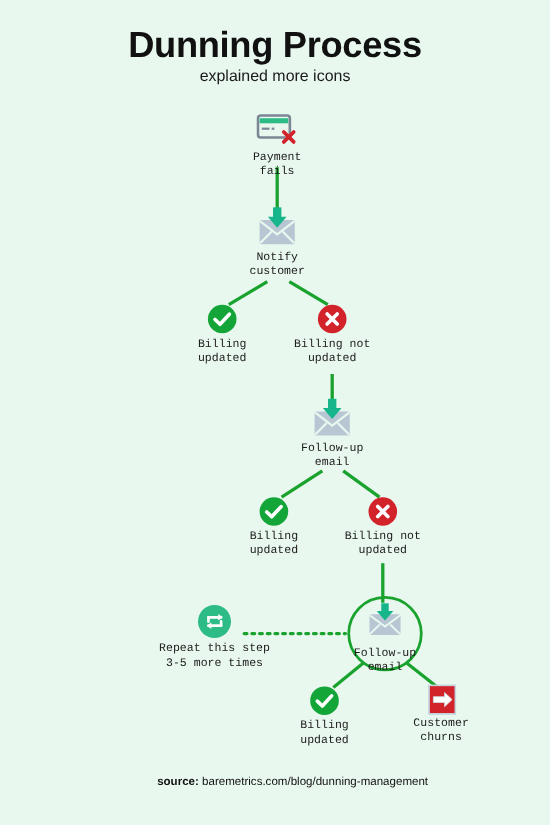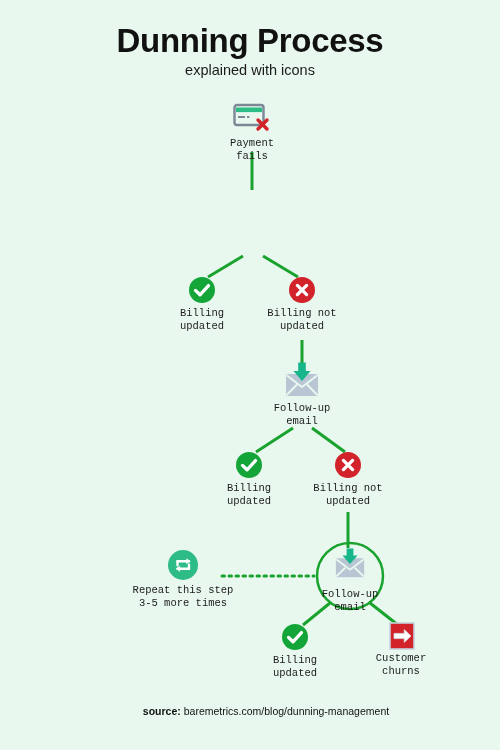--- a/index.html
+++ b/index.html
@@ -52,21 +52,21 @@
 
   
   .exit-ico{width:24px;height:26px;position:relative;}
 </style>
 </head>
 <body>
 
 <div id="canvas">
 
   <div class="title">Dunning Process</div>
-  <div class="subtitle">explained with icons</div>
+  <div class="subtitle">explained more icons</div>
 
   <svg class="lines" viewBox="0 0 500 750">
 
     <line x1="252" y1="152" x2="252" y2="190" stroke="#19a32e" stroke-width="3"></line>
 
     <line x1="243" y1="256" x2="208" y2="277" stroke="#19a32e" stroke-width="3"></line>
     <line x1="263" y1="256" x2="298" y2="277" stroke="#19a32e" stroke-width="3"></line>
 
     <line x1="302" y1="340" x2="302" y2="364" stroke="#19a32e" stroke-width="3"></line>
 
@@ -93,20 +93,35 @@
         <g stroke="#d2232a" stroke-width="3.4" stroke-linecap="round">
           <line x1="25" y1="17" x2="34" y2="26"></line>
           <line x1="34" y1="17" x2="25" y2="26"></line>
         </g>
       </svg>
     </span>
     <div class="caption">Payment
 fails</div>
   </div>
 
+  <div class="node" style="left:212px;top:188px;width:80px;">
+    <span class="ico mail-ico">
+      <svg width="38" height="36" viewBox="0 0 38 36">
+        <rect x="3" y="12" width="32" height="22" rx="2" fill="#b8c6d3"></rect>
+        <path d="M3.6 13.2 L19 25 L34.4 13.2" fill="none" stroke="#e9f8ef" stroke-width="2"></path>
+        <path d="M3.6 33 L14 22.5 M34.4 33 L24 22.5" stroke="#e9f8ef" stroke-width="2" fill="none"></path>
+        <g fill="#16b58a">
+          <rect x="15.2" y="0.5" width="7.6" height="10"></rect>
+          <polygon points="10.5,9 27.5,9 19,19"></polygon>
+        </g>
+      </svg>
+    </span>
+    <div class="caption">Notify
+customer</div>
+  </div>
 
   <div class="node" style="left:162px;top:277px;width:80px;">
     <span class="ico circ green">
       <svg width="26" height="26" viewBox="0 0 26 26">
         <path d="M6.5 13.4 L11 17.8 L19.5 8.6" fill="none" stroke="#fff" stroke-width="3.3" stroke-linecap="round" stroke-linejoin="round"></path>
       </svg>
     </span>
     <div class="caption">Billing
 updated</div>
   </div>
@@ -156,21 +171,21 @@
         <g stroke="#fff" stroke-width="3.3" stroke-linecap="round">
           <line x1="8.4" y1="8.4" x2="17.6" y2="17.6"></line>
           <line x1="17.6" y1="8.4" x2="8.4" y2="17.6"></line>
         </g>
       </svg>
     </span>
     <div class="caption">Billing not
 updated</div>
   </div>
 
-  <div class="node" style="left:123px;top:550px;width:120px;">
+  <div class="node" style="left:135px;top:550px;width:120px;">
     <span class="ico rep-ico">
       <svg width="30" height="30" viewBox="0 0 30 30">
         <path d="M9.5 11.2 h11.5 M9.5 18.8 h11.5" stroke="#fff" stroke-width="2.4" fill="none" stroke-linecap="round"></path>
         <path d="M9.5 11.2 v4 M21 18.8 v-4" stroke="#fff" stroke-width="2.4" fill="none" stroke-linecap="round"></path>
         <polygon points="18.4,8.2 22.6,11.2 18.4,14.2" fill="#fff"></polygon>
         <polygon points="12.1,15.8 7.9,18.8 12.1,21.8" fill="#fff"></polygon>
       </svg>
     </span>
     <div class="caption">Repeat this step
 3-5 more times</div>

